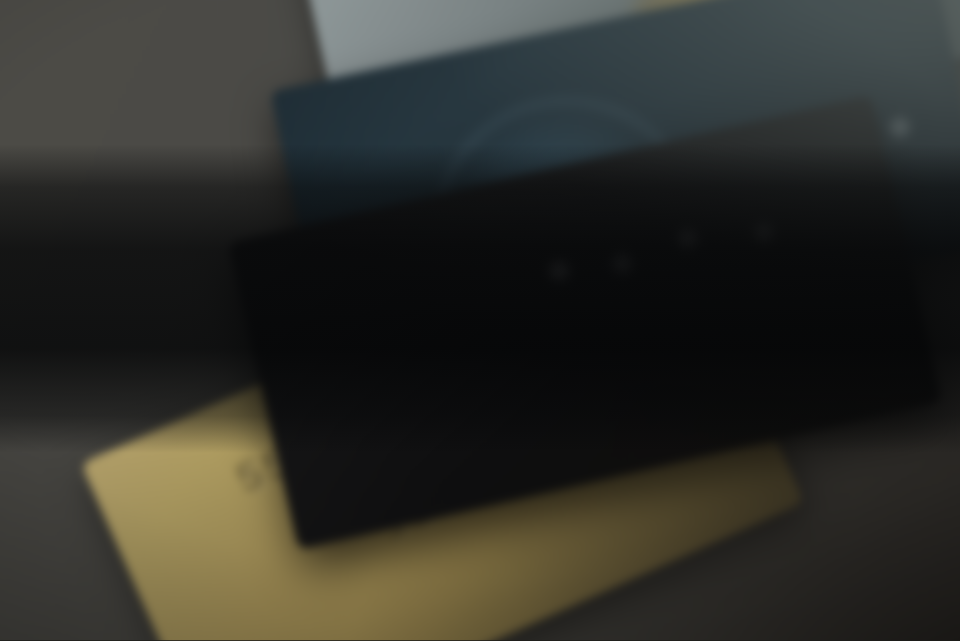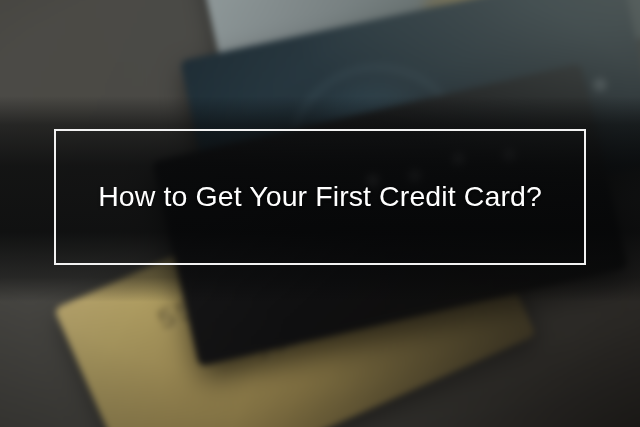--- a/index.html
+++ b/index.html
@@ -286,17 +286,14 @@
 
     <div class="layer bg-cool-tr"></div>
     <div class="layer bg-dark-br"></div>
     <div class="layer bg-dark-bl"></div>
     <div class="layer bg-grain"></div>
     <div class="layer bg-vignette"></div>
   </div>
 
   <div class="overlay-band" style="top:96px;height:206px;"></div>
 
-  <div class="title-frame">
-    <div class="title-text">How to Get Your First Credit Card?</div>
-  </div>
 
 </div>
 
 </body></html>

